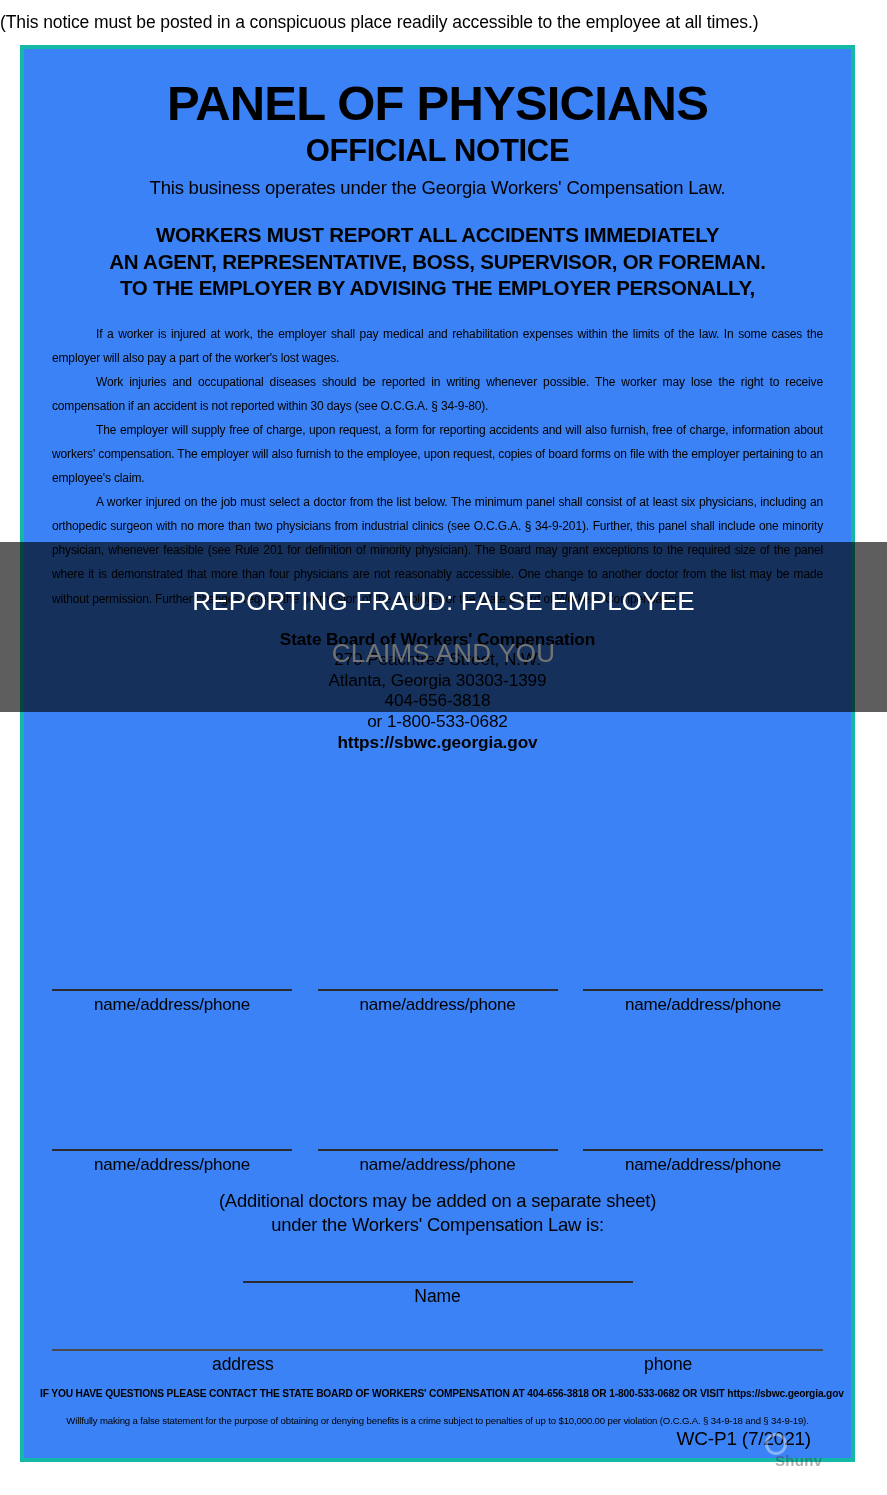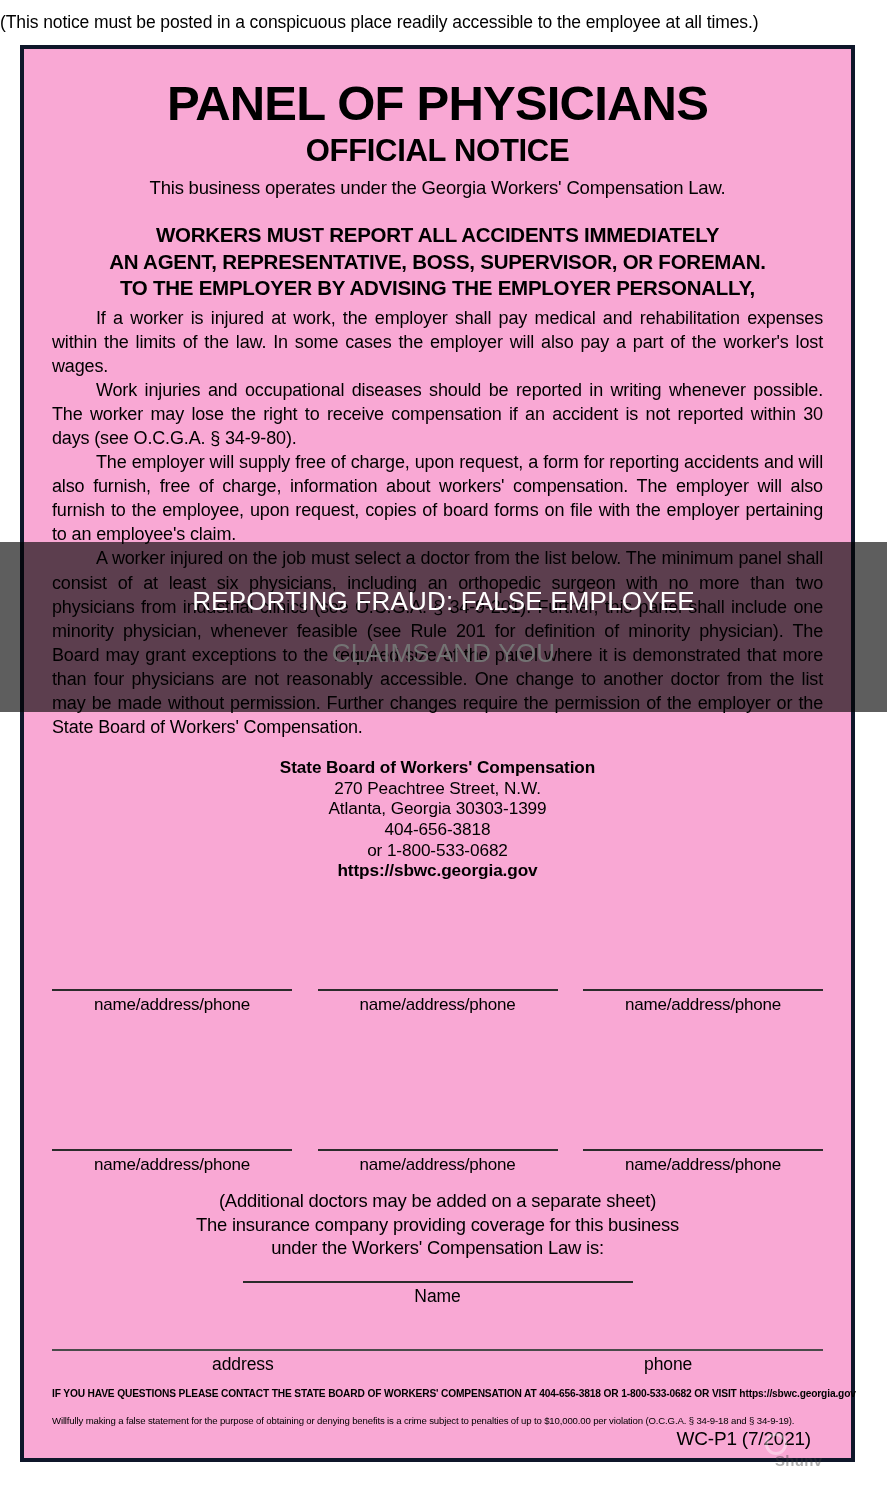--- a/index.html
+++ b/index.html
@@ -29,23 +29,23 @@
     white-space: nowrap;
   }
 
   
   .poster {
     position: absolute;
     left: 20px;
     top: 45px;
     width: 835px;
     height: 1417px;
-    border: 4px solid #0f172a;
+    border: 4px solid #14b8a6;
     box-sizing: border-box;
-    background: #f9a8d4;
+    background: #3b82f6;
   }
   .poster-inner {
     position: absolute;
     left: 28px;
     right: 28px;
     top: 0;
     bottom: 0;
   }
 
   
@@ -81,22 +81,22 @@
     text-align: center;
     font-size: 20.5px;
     font-weight: bold;
     line-height: 26.5px;
     letter-spacing: -0.25px;
   }
   .report-block div { white-space: nowrap; }
 
   
   .body-copy {
-    margin-top: 4px;
-    font-size: 18px;
+    margin-top: 20px;
+    font-size: 12px;
     line-height: 24.1px;
     text-align: justify;
     letter-spacing: -0.15px;
   }
   .body-copy p {
     margin: 0;
     text-indent: 44px;
   }
 
   
@@ -188,24 +188,24 @@
     left: 160px;
   }
   .addr-phone-labels .lbl-phone {
     position: absolute;
     left: 592px;
   }
 
   
   .fineprint {
     position: absolute;
-    left: 28px;
+    left: 16px;
     right: 16px;
     top: 1338px;
-    text-align: left;
+    text-align: center;
   }
   .fineprint .fp-bold {
     font-size: 10.2px;
     font-weight: bold;
     letter-spacing: -0.15px;
     line-height: 14px;
     white-space: nowrap;
   }
   .fineprint .fp-reg {
     font-size: 9.6px;
@@ -344,21 +344,20 @@
       <div class="doctor-label">name/address/phone</div>
     </div>
     <div class="doctor-slot">
       <div class="doctor-rule"></div>
       <div class="doctor-label">name/address/phone</div>
     </div>
   </div>
 
   <div class="insurance">
     <div>(Additional doctors may be added on a separate sheet)</div>
-    <div>The insurance company providing coverage for this business</div>
     <div>under the Workers' Compensation Law is:</div>
   </div>
 
   <div class="name-line-wrap">
     <div class="name-line">
       <div class="name-rule"></div>
       <div class="name-label">Name</div>
     </div>
   </div>
 

